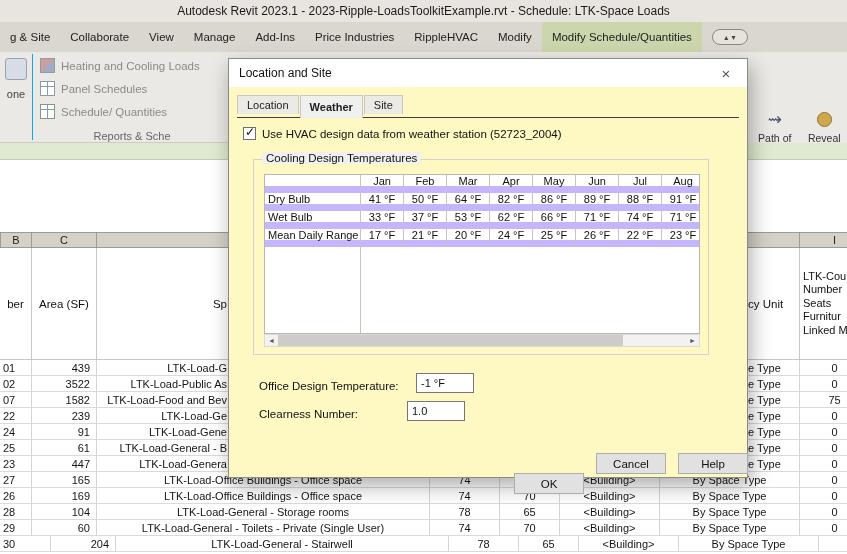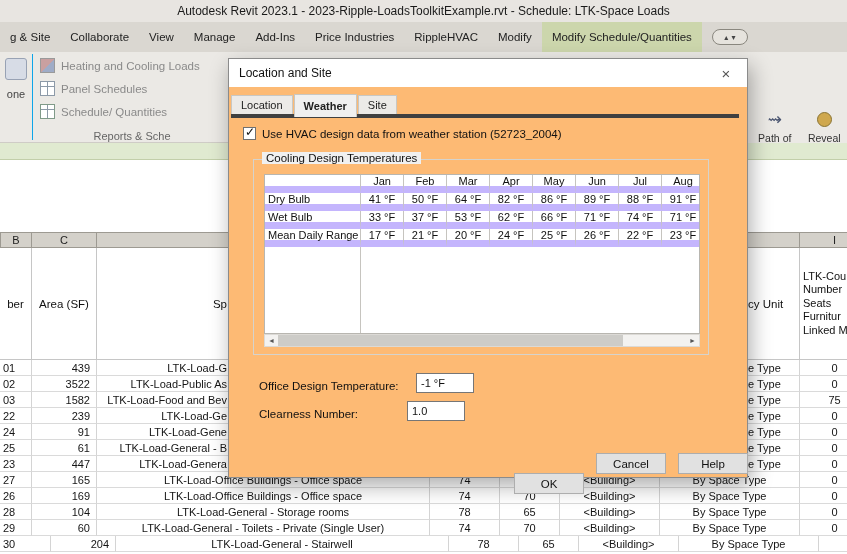--- a/index.html
+++ b/index.html
@@ -43,24 +43,24 @@
 .hcell{height:112px;background:#fff;border-right:1px solid #c6c6c6;border-bottom:1px solid #c6c6c6;display:flex;align-items:center;justify-content:center;font-size:11.5px;color:#111;flex:none}
 .hlines{flex-direction:column;align-items:flex-start;justify-content:center;padding-left:3px;font-size:11px;line-height:13.5px}
 .rows{position:absolute;left:0;top:200px}
 .srow{display:flex;height:16px}
 .scell{height:16px;border-right:1px solid #d4d4d4;border-bottom:1px solid #dadada;display:flex;align-items:center;justify-content:center;font-size:11px;color:#151515;flex:none;white-space:nowrap;overflow:hidden}
 .cnum{justify-content:flex-start;padding-left:3px}
 .carea{justify-content:flex-end;padding-right:6px}
 .frag-right{justify-content:flex-end;padding-right:202px}
 .frag-left{justify-content:flex-start;padding-left:88px}
 
-.dialog{left:228px;top:58px;width:520px;height:420px;background:#fdba74;border:1px solid #8b8b8b;box-shadow:3px 8px 20px rgba(0,0,0,.32)}
+.dialog{left:228px;top:58px;width:520px;height:420px;background:#fef9c3;border:1px solid #8b8b8b;box-shadow:3px 8px 20px rgba(0,0,0,.32)}
 .dlg-title{height:28px;background:#fff;display:flex;align-items:center;padding:0 10px;font-size:12px;color:#111}
 .dlg-close{margin-left:auto;width:22px;height:22px;display:flex;align-items:center;justify-content:center;color:#555;font-size:15px;cursor:default}
-.dlg-tabs{position:absolute;left:2px;top:36px;right:8px;height:23px;display:flex;align-items:center;border-bottom:4px solid #404040}
+.dlg-tabs{position:absolute;left:8px;top:36px;right:8px;height:23px;display:flex;align-items:flex-start;border-bottom:1px solid #404040}
 .dtab{height:19px;display:flex;align-items:center;padding:0 9px;font-size:11px;color:#222;background:#eceae7;border:1px solid #c9c7c2;border-bottom:none;margin-right:1px}
 .dtab.active{height:23px;margin-bottom:-1px;background:#f0f0f0;font-weight:bold}
 .dlg-check{position:absolute;left:14px;top:68px;display:flex;align-items:center;gap:6px;font-size:11.5px;color:#111}
 .checkbox{width:13px;height:13px;border:1px solid #707070;background:#fff;position:relative;flex:none}
 .checkmark{position:absolute;left:1px;top:-3px;font-size:12px;color:#111}
 .groupbox{position:absolute;left:24px;top:100px;width:456px;height:196px;border:1px solid #d5d3cd}
 .grouplabel{position:absolute;left:8px;top:-8px;background:#f0f0f0;padding:0 4px;font-size:11.5px;color:#111}
 .wtable{position:absolute;left:10px;top:14px;width:436px;height:160px;border:1px solid #b8b6b0;background:#fff;overflow:hidden}
 .wrow{display:flex;height:18px}
 .wcell{width:43px;height:18px;border-right:1px solid #c6c4bf;border-bottom:7px solid #c4b5fd;display:flex;align-items:center;justify-content:center;font-size:11px;color:#111;flex:none;white-space:nowrap}
@@ -179,21 +179,21 @@
         <div class="scell cnum" style="width: 32px;">02</div>
         <div class="scell carea" style="width: 65px;">3522</div>
         <div class="scell frag-right" style="width: 333px;">LTK-Load-Public As</div>
         <div class="scell" style="width: 70px;"></div>
         <div class="scell" style="width: 60px;"></div>
         <div class="scell" style="width: 100px;"></div>
         <div class="scell frag-left" style="width: 140px;">e Type</div>
         <div class="scell" style="width: 70px;">0</div>
       </div>
       <div class="srow">
-        <div class="scell cnum" style="width: 32px;">03</div>
+        <div class="scell cnum" style="width: 32px;">07</div>
         <div class="scell carea" style="width: 65px;">1582</div>
         <div class="scell frag-right" style="width: 333px;">LTK-Load-Food and Bev</div>
         <div class="scell" style="width: 70px;"></div>
         <div class="scell" style="width: 60px;"></div>
         <div class="scell" style="width: 100px;"></div>
         <div class="scell frag-left" style="width: 140px;">e Type</div>
         <div class="scell" style="width: 70px;">75</div>
       </div>
       <div class="srow">
         <div class="scell cnum" style="width: 32px;">22</div>

